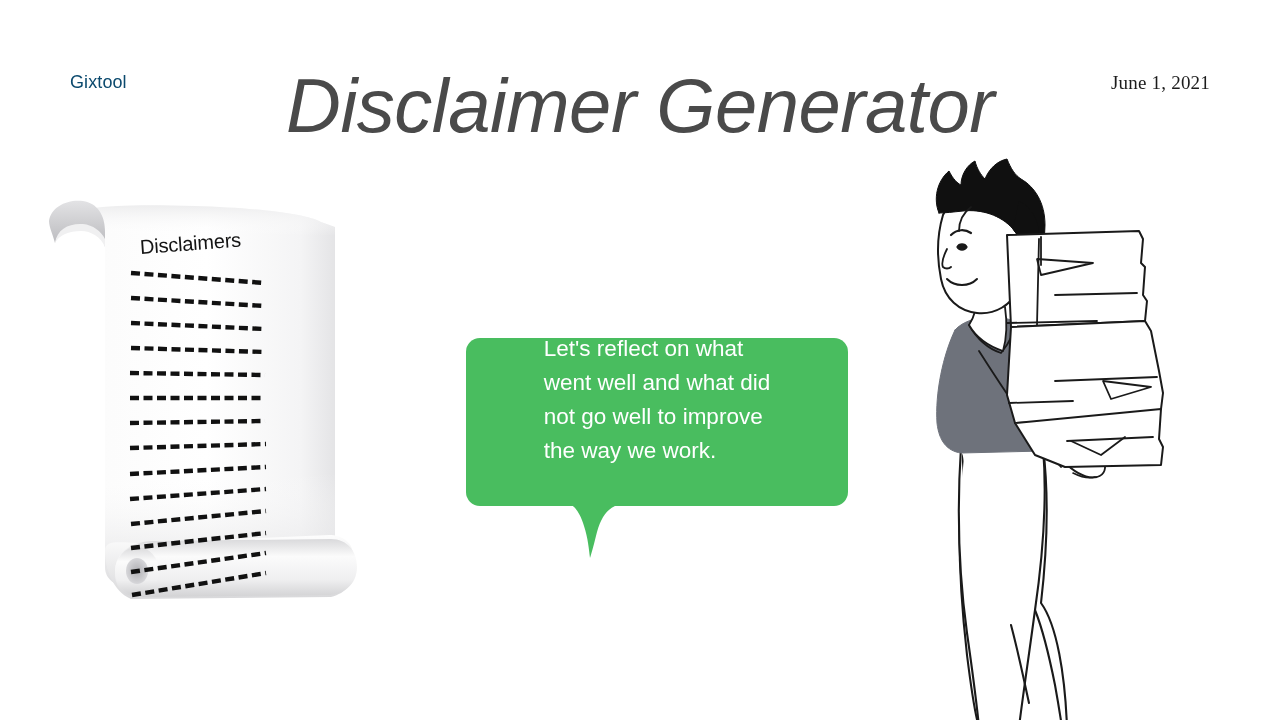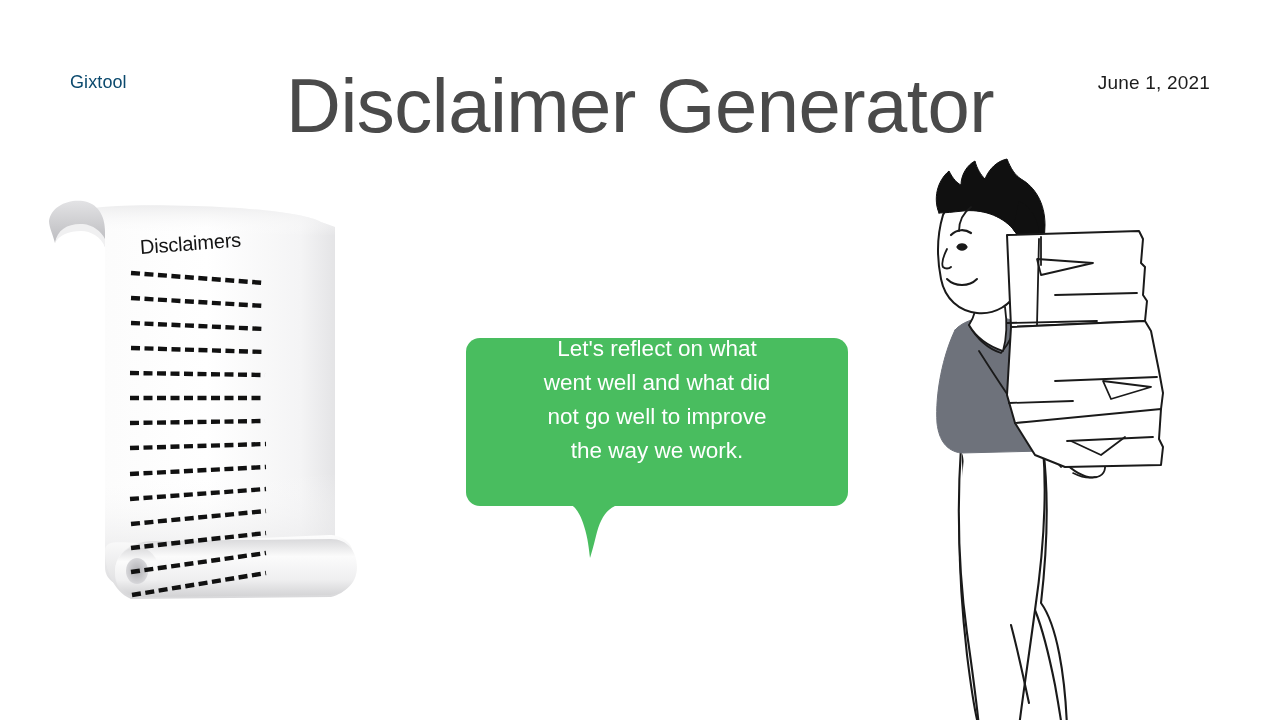--- a/index.html
+++ b/index.html
@@ -28,35 +28,36 @@
     letter-spacing: 0.1px;
     font-family: Liberation Sans, sans-serif;
   }
   .slide-date {
     position: absolute;
     right: 70px;
     top: 72px;
     font-size: 19px;
     color: #1c1c1c;
     letter-spacing: 0.2px;
-    font-family: Liberation Sans, sans-serif;
+    font-family: Liberation Serif, serif;
     white-space: nowrap;
   }
   .main-title {
     position: absolute;
     left: 0;
     right: 0;
     top: 58px;
     text-align: center;
     font-size: 76px;
     line-height: 96px;
     color: #4a4a4a;
     font-family: "Liberation Sans", sans-serif;
     font-weight: 400;
     letter-spacing: -0.5px;
+    font-style: italic;
   }
   .subtitle {
     position: absolute;
     left: 0;
     right: 0;
     top: 172px;
     text-align: center;
     font-size: 29px;
     color: #555759;
     font-family: "Liberation Sans", sans-serif;
@@ -91,21 +92,21 @@
   }
   .bubble-text {
     position: absolute;
     left: 0;
     top: 0;
     width: 382px;
     height: 123px;
     display: flex;
     align-items: center;
     justify-content: center;
-    text-align: center;
+    text-align: left;
     color: #ffffff;
     font-size: 22.5px;
     line-height: 34px;
     font-family: "Liberation Sans", sans-serif;
     padding: 0 22px;
     box-sizing: border-box;
     white-space: pre-line;
   }
 
   

